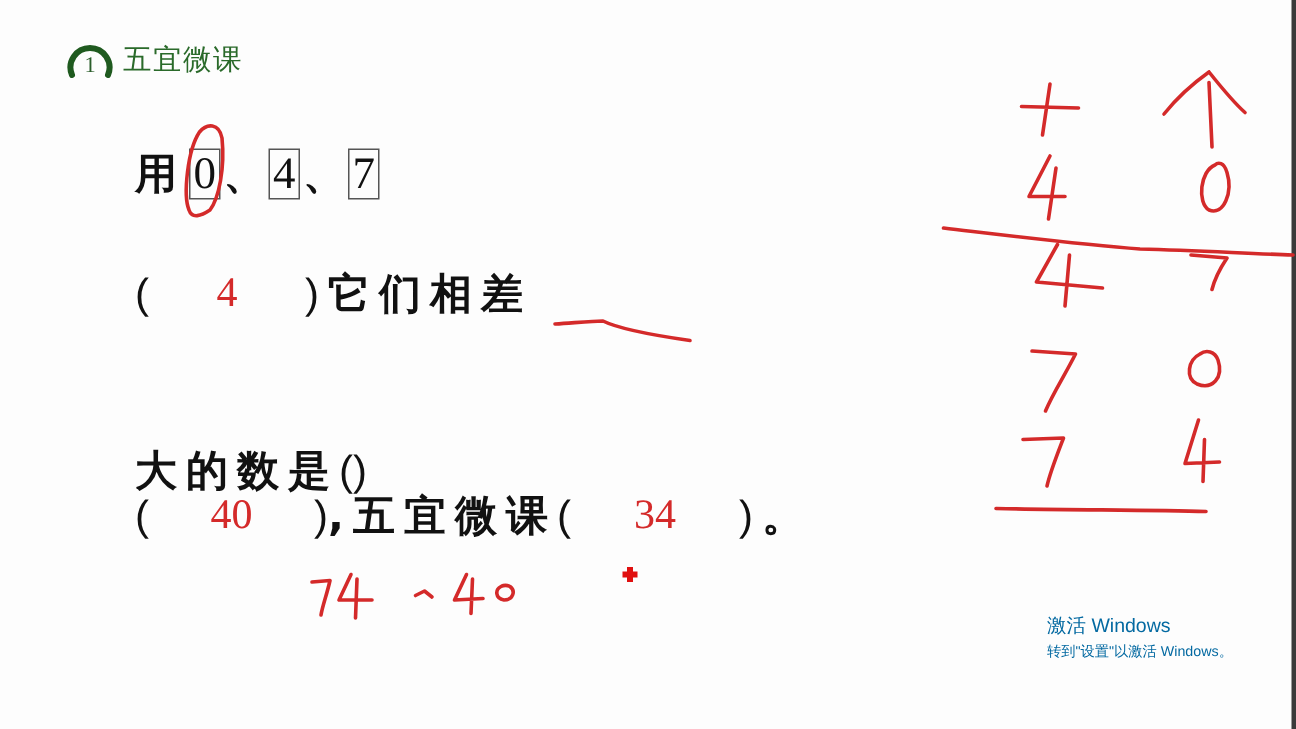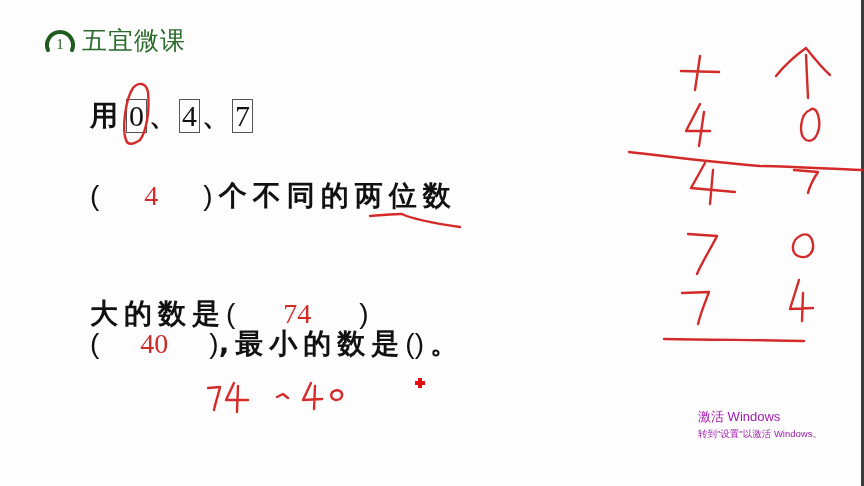--- a/index.html
+++ b/index.html
@@ -17,41 +17,41 @@
       display: flex; align-items: center;
     }
     .logo-mark { position: relative; width: 32px; height: 32px; }
     .logo-mark svg { position: absolute; left: 0; top: 0; }
     .logo-num {
       position: absolute; left: 0; top: 12px; width: 32px; text-align: center;
       font-family: "Liberation Serif", serif; font-size: 15px; color: #2b5e2b;
     }
     .logo-text {
       margin-left: 6px; font-family: "DejaVu Serif", "Liberation Serif", serif;
-      font-size: 25px; color: #2a6a2a; letter-spacing: 1px;
+      font-size: 19px; color: #2a6a2a; letter-spacing: 1px;
     }
     .line {
       position: absolute; left: 90px; height: 44px;
       font-size: 28px; color: #111; white-space: nowrap;
       display: flex; align-items: center; font-weight: bold;
     }
     .line .ch { letter-spacing: 6px; }
     .digit-box {
       display: inline-block; border: 1px solid #555;
       font-family: "Liberation Serif", serif; font-weight: normal;
       font-size: 30px; line-height: 32px; padding: 0 2px; margin: 0 2px;
     }
     .paren { font-weight: normal; font-family: "Liberation Sans", sans-serif; }
     .answer {
       color: #d42a2a; font-family: "Liberation Serif", serif; font-weight: normal;
       font-size: 28px; display: inline-block; text-align: center;
     }
     .hand { position: absolute; left: 0; top: 0; pointer-events: none; }
     .watermark {
-      position: absolute; left: 698px; top: 408px; color: #a21caf;
+      position: absolute; left: 698px; top: 408px; color: #0369a1;
       font-family: "Liberation Sans", sans-serif;
     }
     .wm-title { font-size: 13px; }
     .wm-sub { font-size: 9.5px; margin-top: 2px; }
   </style>
 </head>
 <body>
 
 <div class="right-edge"></div>
 
@@ -71,37 +71,36 @@
   <span>、</span>
   <span class="digit-box">4</span>
   <span>、</span>
   <span class="digit-box">7</span>
 </div>
 
 <div class="line" style="top:174px;">
   <span class="paren">(</span>
   <span class="answer" style="width:104px;">4</span>
   <span class="paren" style="margin-right:6px;">)</span>
-  <span class="ch">个不同的</span>
-  <span class="ch">两位数</span>
+  <span class="ch">它们相差</span>
 </div>
 
 <div class="line" style="top:248px;margin-top:44px;">
   <span class="ch">大的数是</span>
   <span class="paren">(</span>
-  <span class="answer" style="width:124px;">74</span>
   <span class="paren">)</span>
 </div>
 
 <div class="line" style="top:322px;">
   <span class="paren">(</span>
   <span class="answer" style="width:110px;text-align:center;">40</span>
   <span class="paren">)</span>
-  <span class="ch">,最小的数是</span>
+  <span class="ch">,五宜微课</span>
   <span class="paren">(</span>
+  <span class="answer" style="width:112px;">34</span>
   <span class="paren" style="margin-right:6px;">)</span>
   <span>。</span>
 </div>
 
 <svg class="hand" width="864" height="486" viewBox="0 0 864 486">
   <g fill="none" stroke="#d42a2a" stroke-width="2.4" stroke-linecap="round" stroke-linejoin="round">
 
     <path d="M133 88 C125 100,122 130,126 140 C128 146,134 144,140 140 C146 132,150 112,148 92 C146 82,138 82,133 88"></path>
 
     <path d="M370 216 C385 215,395 214,402 214 C410 218,425 222,460 227"></path>

